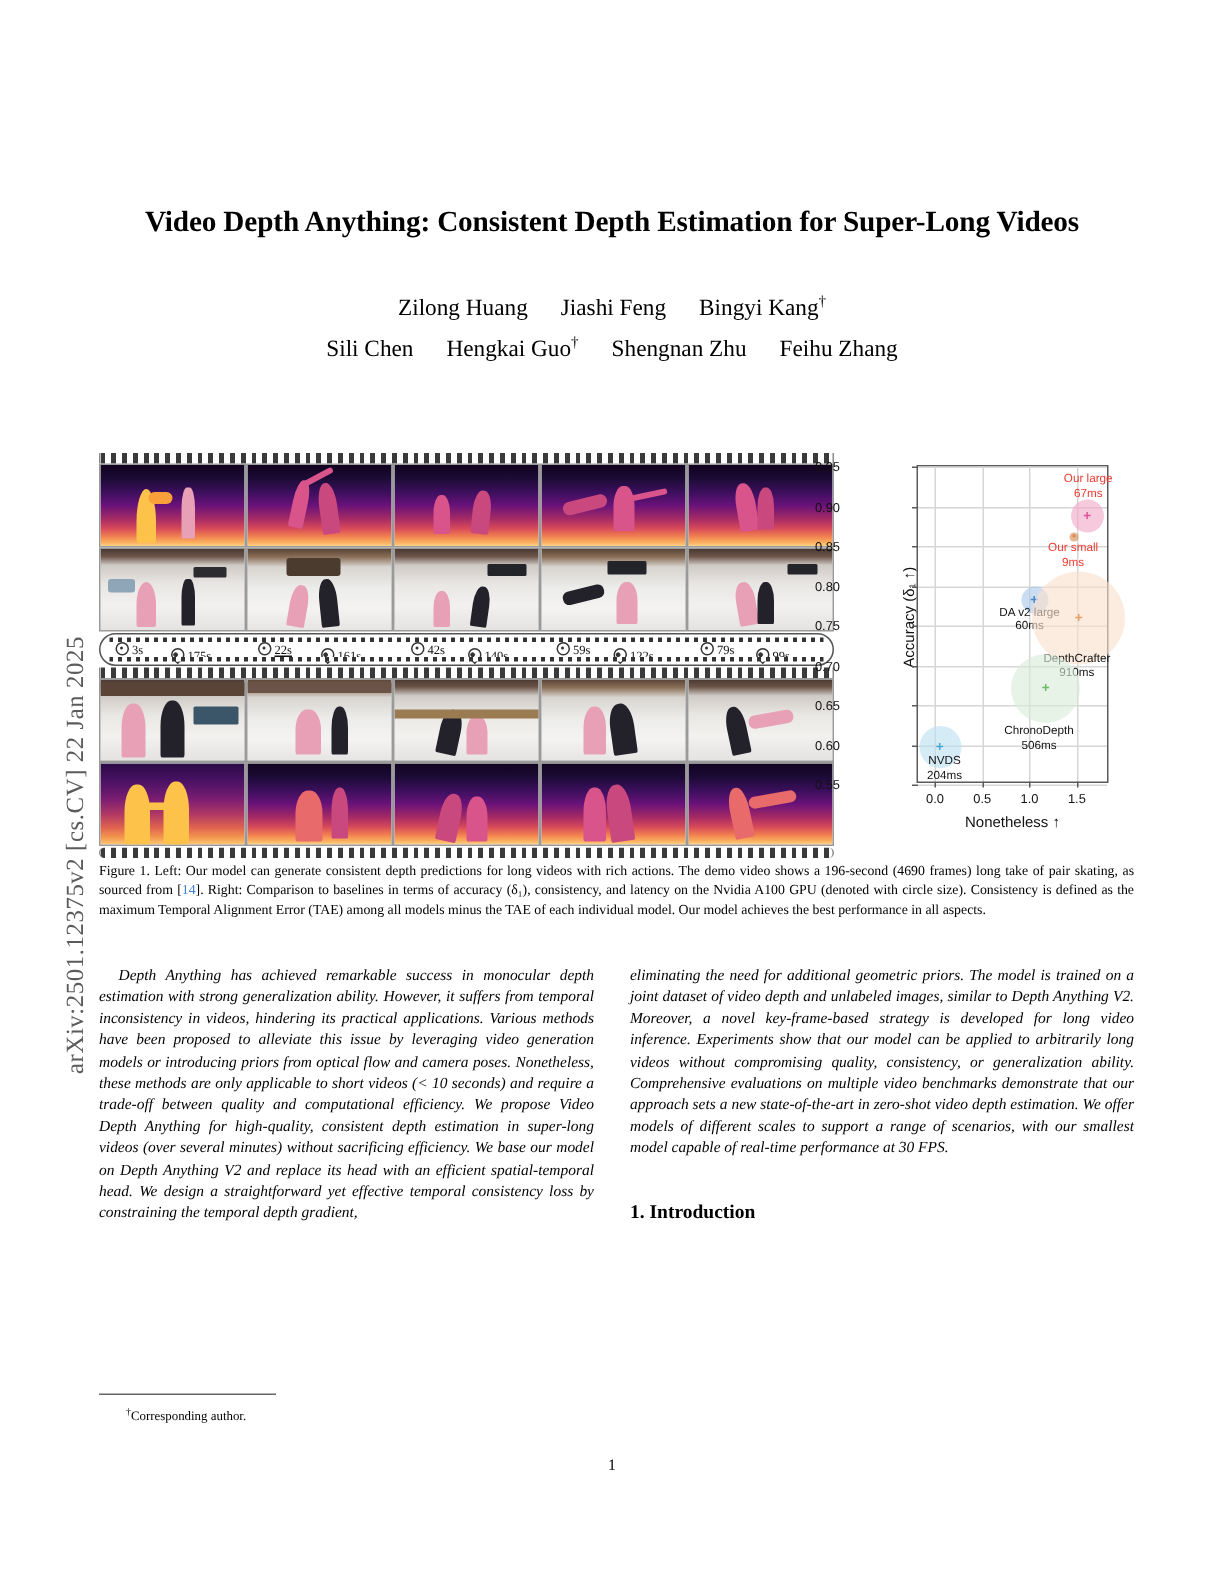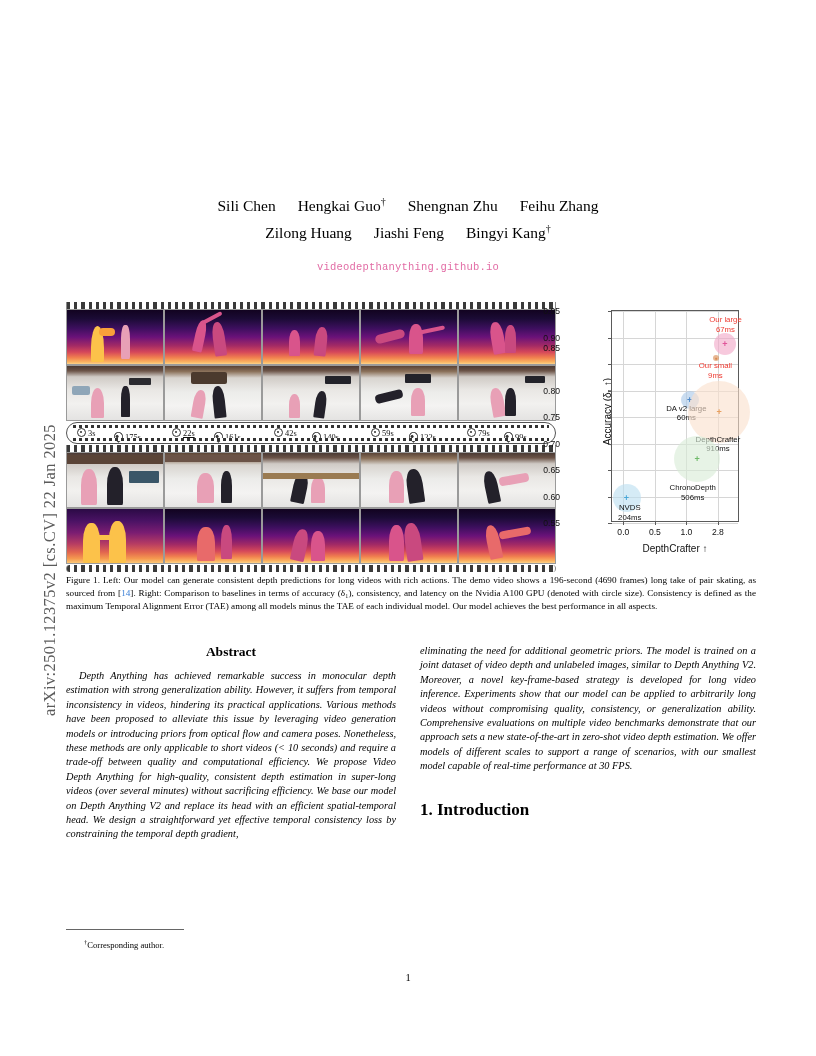--- a/index.html
+++ b/index.html
@@ -205,21 +205,21 @@
   .caption .cref{ color:#3a7fd5; }
 
   
   .col-left{ position:absolute; left:66px; top:644px; width:330px; }
   .col-right{ position:absolute; left:420px; top:644px; width:336px; }
   .sec-head{
     font-size:13.5px; font-weight:bold; text-align:center;
     margin:0 0 9px 0;
   }
   .sec-head2{
-    font-size:17px; font-weight:bold; text-align:left;
+    font-size:13px; font-weight:bold; text-align:left;
     margin:26px 0 9px 0;
   }
   .abstract-body{
     font-size:10.3px; line-height:14.4px;
     text-align:justify; font-style:italic;
     text-indent:13px;
   }
   .body-text{
     font-size:10.5px; line-height:14.5px; text-align:justify;
   }
@@ -237,31 +237,31 @@
     text-align:center; font-size:10.5px;
   }
 </style>
 </head>
 <body>
 
 <div class="page">
 
   <div class="arxiv-stamp">arXiv:2501.12375v2  [cs.CV]  22 Jan 2025</div>
 
+  <div class="title">Video Depth Anything: Consistent Depth Estimation for Super-Long Videos</div>
 
   <div class="authors">
+    <span class="row">
+      <span class="name"><span>Zilong Huang</span><sup></sup></span><span class="name"><span>Jiashi Feng</span><sup></sup></span><span class="name"><span>Bingyi Kang</span><sup>†</sup></span>
+    </span>
     <span class="row">
       <span class="name"><span>Sili Chen</span><sup></sup></span><span class="name"><span>Hengkai Guo</span><sup>†</sup></span><span class="name"><span>Shengnan Zhu</span><sup></sup></span><span class="name"><span>Feihu Zhang</span><sup></sup></span>
     </span>
-    <span class="row">
-      <span class="name"><span>Zilong Huang</span><sup></sup></span><span class="name"><span>Jiashi Feng</span><sup></sup></span><span class="name"><span>Bingyi Kang</span><sup>†</sup></span>
-    </span>
-  </div>
-
-  <div class="url">videodepthanything.github.io</div>
+  </div>
+
 
   <div class="figure-left">
 
     <div class="perf"></div>
     <div class="grid5">
       <div class="cell depth">
         <div class="fig-sil sil-yellow" style="left:24px;top:16px;width:13px;height:36px;border-radius:50% 50% 10% 10%/60% 60% 10% 10%;"></div>
         <div class="fig-sil sil-orange" style="left:32px;top:18px;width:16px;height:8px;border-radius:4px;"></div>
         <div class="fig-sil sil-rose" style="left:54px;top:15px;width:9px;height:34px;border-radius:40% 40% 8% 8%;"></div>
       </div>
@@ -376,21 +376,21 @@
       <div class="cell depth">
         <div class="fig-sil sil-salmon" style="left:28px;top:16px;width:13px;height:34px;border-radius:45% 45% 6% 6%;transform:rotate(-12deg);"></div>
         <div class="fig-sil sil-salmon" style="left:40px;top:20px;width:32px;height:8px;border-radius:4px;transform:rotate(-10deg);"></div>
       </div>
     </div>
     <div class="perf rounded" style="margin-top:1px;"></div>
   </div>
 
   <div class="figure-right">
     <div class="ylabel">Accuracy (δ₁ ↑)</div>
-    <div class="xlabel">DepthCrafter ↑</div>
+    <div class="xlabel">Nonetheless ↑</div>
     <div class="plot-area" id="plot-area">
         <div class="gridline-v" style="left: 11.3498px;"></div>
         <div class="gridline-v" style="left: 42.8768px;"></div>
         <div class="gridline-v" style="left: 74.4039px;"></div>
         <div class="gridline-v" style="left: 105.931px;"></div>
         <div class="gridline-h" style="top: 212px;"></div>
         <div class="gridline-h" style="top: 185.5px;"></div>
         <div class="gridline-h" style="top: 159px;"></div>
         <div class="gridline-h" style="top: 132.5px;"></div>
         <div class="gridline-h" style="top: 106px;"></div>
@@ -403,33 +403,33 @@
         <div class="ytick" style="top: 185.5px;">0.60</div>
         <div class="ytick-mark" style="top: 185.5px;"></div>
         <div class="ytick" style="top: 159px;">0.65</div>
         <div class="ytick-mark" style="top: 159px;"></div>
         <div class="ytick" style="top: 132.5px;">0.70</div>
         <div class="ytick-mark" style="top: 132.5px;"></div>
         <div class="ytick" style="top: 106px;">0.75</div>
         <div class="ytick-mark" style="top: 106px;"></div>
         <div class="ytick" style="top: 79.5px;">0.80</div>
         <div class="ytick-mark" style="top: 79.5px;"></div>
-        <div class="ytick" style="top: 37px;">0.85</div>
+        <div class="ytick" style="top: 53px;">0.85</div>
         <div class="ytick-mark" style="top: 53px;"></div>
         <div class="ytick" style="top: 26.5px;">0.90</div>
         <div class="ytick-mark" style="top: 26.5px;"></div>
         <div class="ytick" style="top: 0px;">0.95</div>
         <div class="ytick-mark" style="top: 0px;"></div>
         <div class="xtick" style="left: 11.3498px;">0.0</div>
         <div class="xtick-mark" style="left: 11.3498px;"></div>
         <div class="xtick" style="left: 42.8768px;">0.5</div>
         <div class="xtick-mark" style="left: 42.8768px;"></div>
         <div class="xtick" style="left: 74.4039px;">1.0</div>
         <div class="xtick-mark" style="left: 74.4039px;"></div>
-        <div class="xtick" style="left: 105.931px;">2.8</div>
+        <div class="xtick" style="left: 105.931px;">1.5</div>
         <div class="xtick-mark" style="left: 105.931px;"></div>
         <div class="bubble" style="left: 112.867px; top: 32.86px; width: 22px; height: 22px; background: rgb(242, 168, 200); opacity: 0.62;"></div>
         <div class="marker" style="left: 112.867px; top: 32.86px; color: rgb(224, 85, 154);">+</div>
         <div class="pt-label" style="color: rgb(238, 59, 50); text-align: center; left: 113.498px; top: 13.25px; transform: translate(-50%, -50%);"><span>Our large</span><br><span>67ms</span></div>
         <div class="bubble" style="left: 104.039px; top: 46.64px; width: 6px; height: 6px; background: rgb(217, 138, 80); opacity: 0.62;"></div>
         <div class="marker" style="left: 104.039px; top: 46.64px; color: rgb(217, 138, 80); font-size: 5px;">●</div>
         <div class="pt-label" style="color: rgb(238, 59, 50); text-align: center; left: 103.409px; top: 59.36px; transform: translate(-50%, -50%);"><span>Our small</span><br><span>9ms</span></div>
         <div class="bubble" style="left: 77.5567px; top: 88.51px; width: 18px; height: 18px; background: rgb(169, 200, 232); opacity: 0.62;"></div>
         <div class="marker" style="left: 77.5567px; top: 88.51px; color: rgb(74, 134, 200);">+</div>
         <div class="pt-label" style="color: rgb(17, 17, 17); text-align: center; left: 74.4039px; top: 101.76px; transform: translate(-50%, -50%);"><span>DA v2 large</span><br><span>60ms</span></div>
@@ -443,21 +443,20 @@
         <div class="marker" style="left: 14.5025px; top: 186.56px; color: rgb(74, 168, 216);">+</div>
         <div class="pt-label" style="color: rgb(17, 17, 17); text-align: center; left: 12.6108px; top: 201.4px; transform: translate(-28%, -50%);"><span>NVDS</span><br><span>204ms</span></div>
       </div>
   </div>
 
   <div class="caption">
     <span>Figure 1. Left: Our model can generate consistent depth predictions for long videos with rich actions. The demo video shows a 196-second (4690 frames) long take of pair skating, as sourced from [</span><span class="cref">14</span><span>]. Right: Comparison to baselines in terms of accuracy (δ₁), consistency, and latency on the Nvidia A100 GPU (denoted with circle size). Consistency is defined as the maximum Temporal Alignment Error (TAE) among all models minus the TAE of each individual model. Our model achieves the best performance in all aspects.</span>
   </div>
 
   <div class="col-left">
-    <div class="sec-head">Abstract</div>
     <div class="abstract-body">Depth Anything has achieved remarkable success in monocular depth estimation with strong generalization ability. However, it suffers from temporal inconsistency in videos, hindering its practical applications. Various methods have been proposed to alleviate this issue by leveraging video generation models or introducing priors from optical flow and camera poses. Nonetheless, these methods are only applicable to short videos (&lt; 10 seconds) and require a trade-off between quality and computational efficiency. We propose Video Depth Anything for high-quality, consistent depth estimation in super-long videos (over several minutes) without sacrificing efficiency. We base our model on Depth Anything V2 and replace its head with an efficient spatial-temporal head. We design a straightforward yet effective temporal consistency loss by constraining the temporal depth gradient,</div>
   </div>
 
   <div class="col-right">
     <div class="abstract-body" style="text-indent:0;">eliminating the need for additional geometric priors. The model is trained on a joint dataset of video depth and unlabeled images, similar to Depth Anything V2. Moreover, a novel key-frame-based strategy is developed for long video inference. Experiments show that our model can be applied to arbitrarily long videos without compromising quality, consistency, or generalization ability. Comprehensive evaluations on multiple video benchmarks demonstrate that our approach sets a new state-of-the-art in zero-shot video depth estimation. We offer models of different scales to support a range of scenarios, with our smallest model capable of real-time performance at 30 FPS.</div>
     <div class="sec-head2">1. Introduction</div>
   </div>
 
   <div class="footnote-rule"></div>
   <div class="footnote"><sup>†</sup><span>Corresponding author.</span></div>

